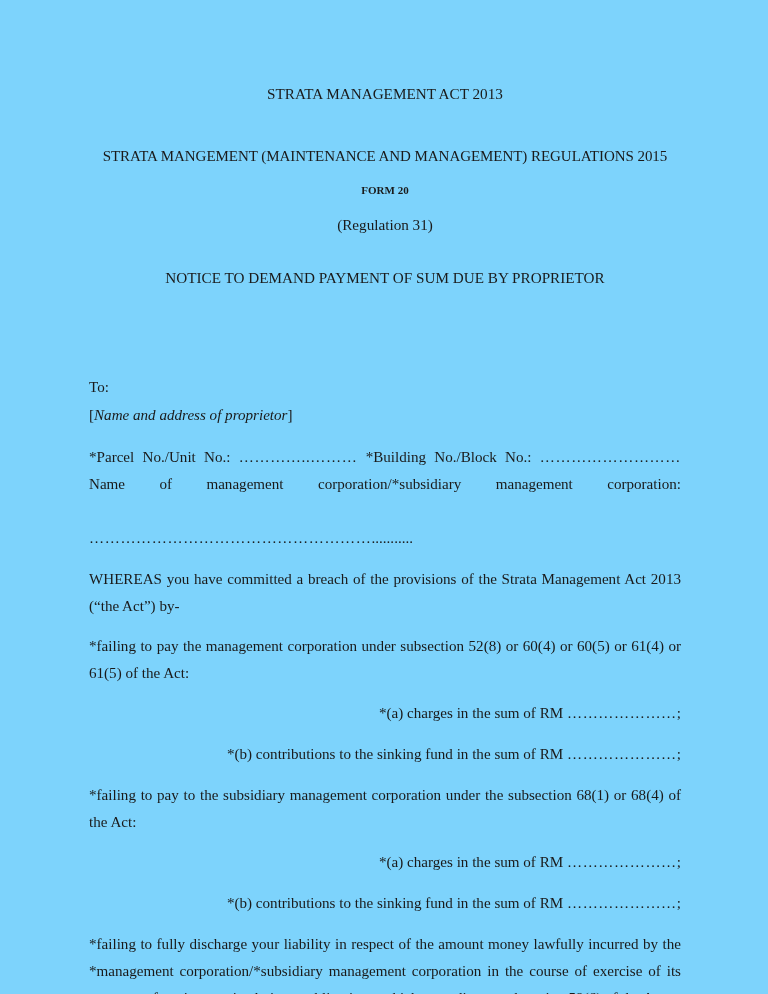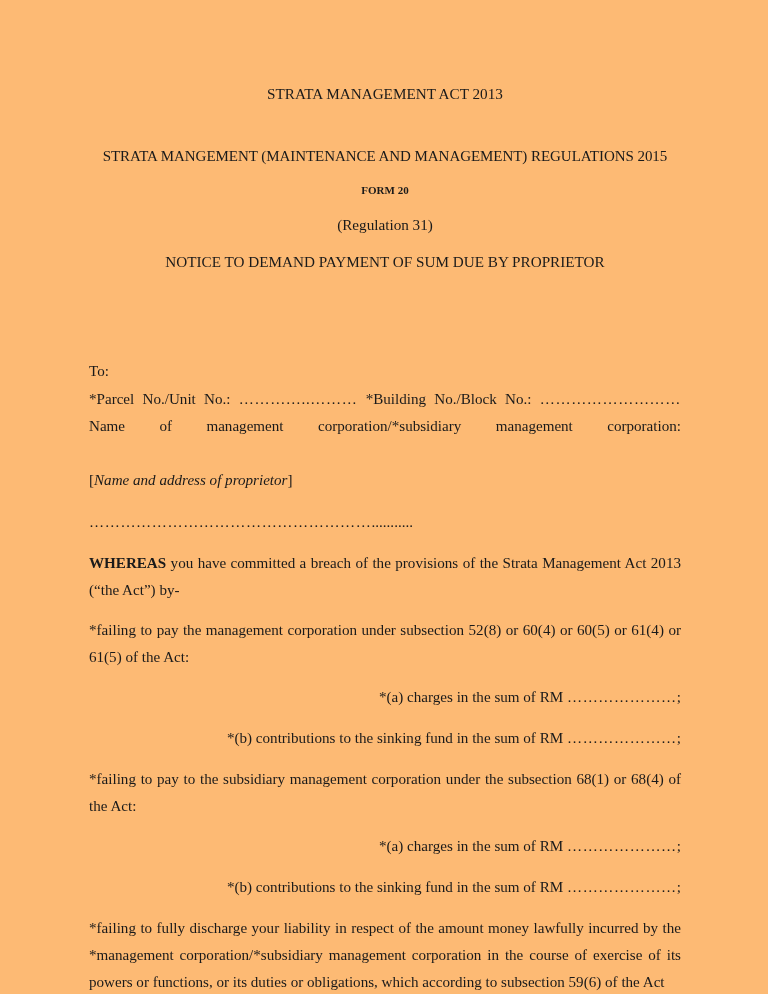--- a/index.html
+++ b/index.html
@@ -11,21 +11,21 @@
     width: 768px;
     height: 994px;
     font-family: "Liberation Serif", "DejaVu Serif", serif;
     color: #1a1a1a;
     -webkit-font-smoothing: antialiased;
   }
   .page {
     position: relative;
     width: 768px;
     height: 994px;
-    background: #fdba74;
+    background: #7dd3fc;
     box-sizing: border-box;
     padding: 7px;
     overflow: hidden;
   }
   .content {
     position: absolute;
     left: 89px;
     top: 0;
     width: 592px;
   }
@@ -45,21 +45,21 @@
     font-size: 15.0px;
     letter-spacing: -0.05px;
     margin-top: 48px;
   }
   .title-line.bold {
     font-weight: bold;
     font-size: 11px;
   }
   .title-line.regulation {
     font-size: 15.2px;
-    margin-bottom: 22px;
+    margin-bottom: 38px;
   }
   .title-line.notice {
     font-size: 15.2px;
     margin-bottom: 16px;
   }
 
   
   .body-block {
     padding-top: 52px;
     font-size: 15.1px;
@@ -77,21 +77,21 @@
     margin-bottom: 2px;
     margin-top: 20px;
   }
   p.addr-line {
     margin-bottom: 15px;
   }
   .ital {
     font-style: italic;
   }
   .bold {
-    font-weight: bold;
+    font-weight: normal;
   }
   p.indent {
     margin-left: 48px;
     text-align: right;
     margin-bottom: 14px;
   }
   .dots {
     letter-spacing: 0.6px;
   }
   .dots-tight {
@@ -125,23 +125,23 @@
       <div class="title-line wide">STRATA MANGEMENT (MAINTENANCE AND MANAGEMENT) REGULATIONS 2015</div>
       <div class="title-line bold">FORM 20</div>
       <div class="title-line regulation">(Regulation 31)</div>
       <div class="title-line notice">NOTICE TO DEMAND PAYMENT OF SUM DUE BY PROPRIETOR</div>
     </div>
 
     <div class="body-block">
 
       <p class="para nojust to-line">To:</p>
 
+      <p class="para nojust addr-line"><span>[</span><span class="ital">Name and address of proprietor</span><span>]</span></p>
+
       <p class="para fields"><span>*Parcel No./Unit No.:</span> <span class="dots">…………..………</span> <span>*Building No./Block No.:</span> <span class="dots">………………………</span> <span>Name of management corporation/*subsidiary management corporation:</span></p>
-
-      <p class="para nojust addr-line"><span>[</span><span class="ital">Name and address of proprietor</span><span>]</span></p>
 
       <p class="para dotsline"><span class="dots">………………………………………………</span><span class="dots-tight">...........</span></p>
 
       <p class="para"><span class="bold">WHEREAS</span><span> you have committed a breach of the provisions of the Strata Management Act 2013 (“the Act”) by-</span></p>
 
       <p class="para">*failing to pay the management corporation under subsection 52(8) or 60(4) or 60(5) or 61(4) or 61(5) of the Act:</p>
 
       <p class="para indent"><span>*(a) charges in the sum of RM </span><span class="dots">…………………</span><span>;</span></p>
 
       <p class="para indent"><span>*(b) contributions to the sinking fund in the sum of RM </span><span class="dots">…………………</span><span>;</span></p>

